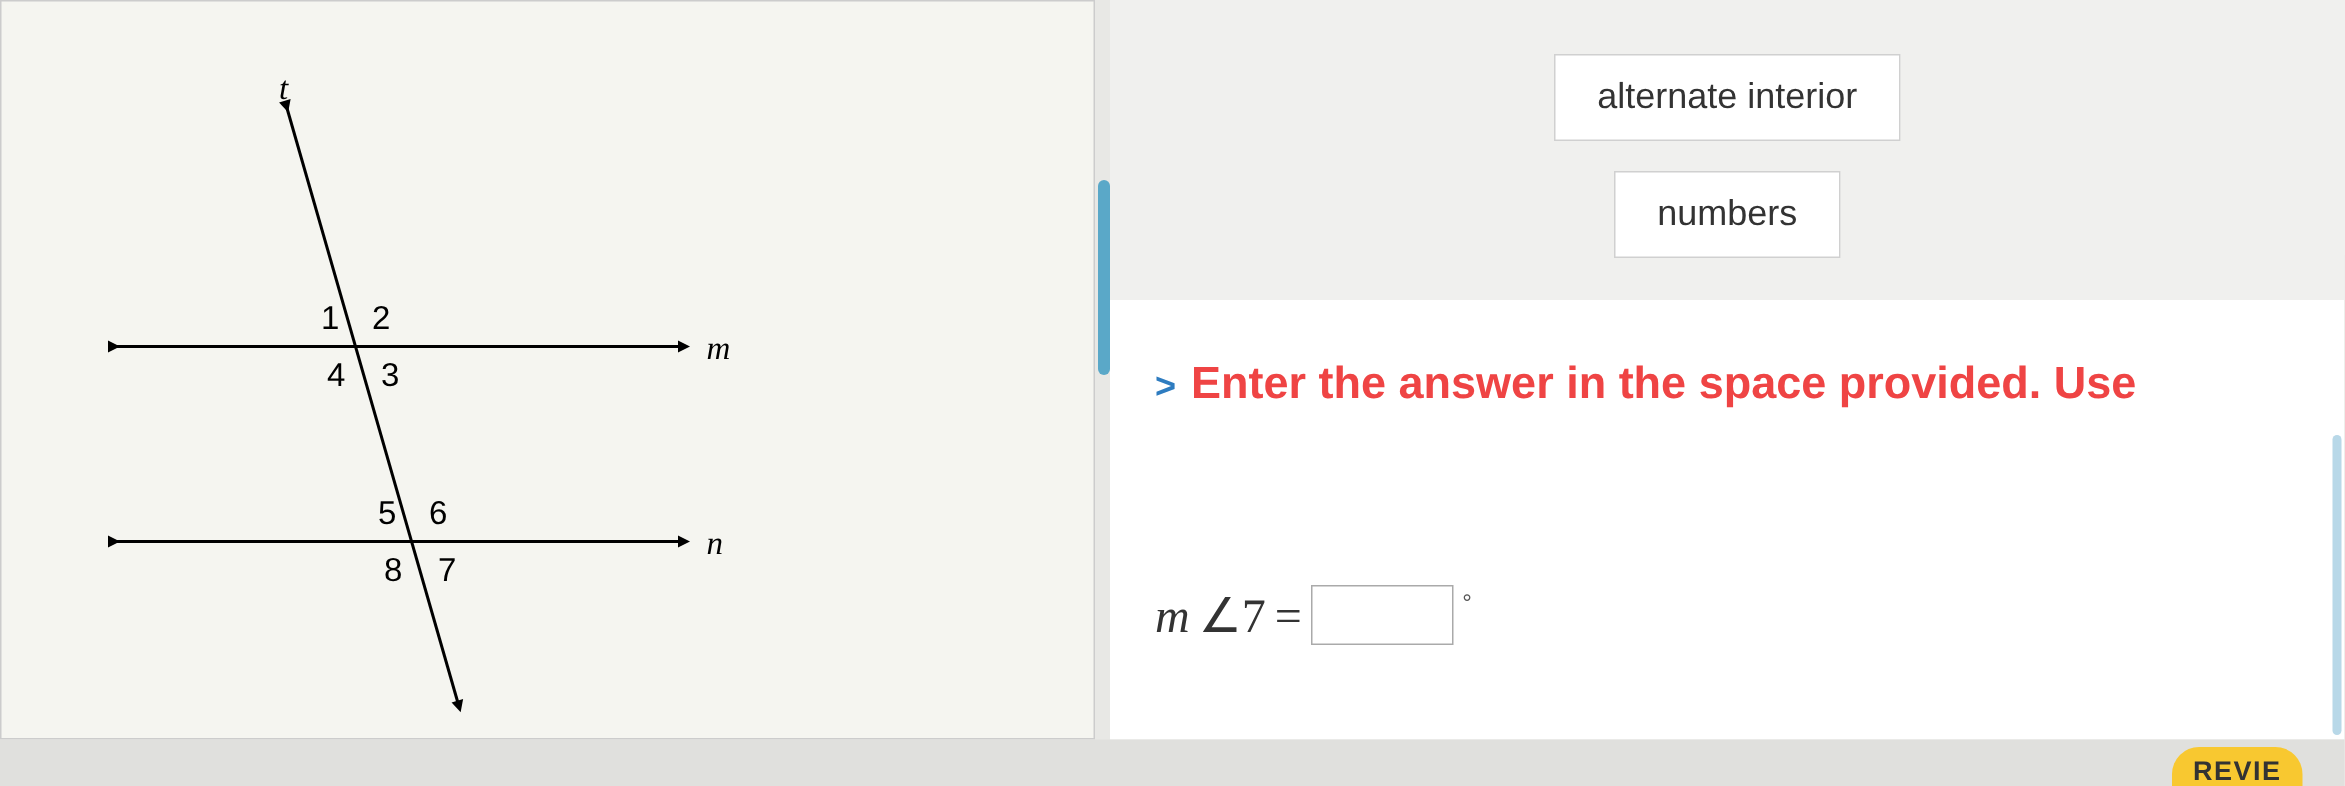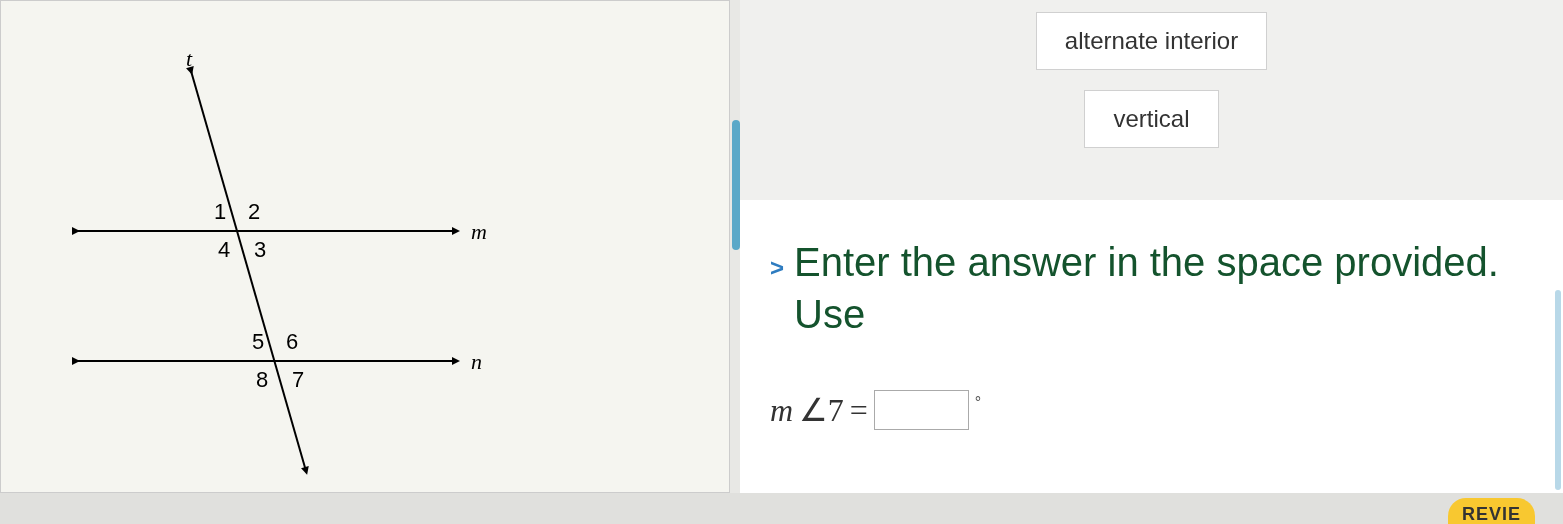--- a/index.html
+++ b/index.html
@@ -48,21 +48,21 @@
       width: 450px;
       height: 430px;
     }
     .answer-bank {
       position: absolute;
       left: 0;
       top: 0;
       width: 823px;
       height: 200px;
       background: #f0f0ee;
-      padding-top: 12px;
+      padding-top: 36px;
     }
     .choice-row {
       display: flex;
       justify-content: center;
       gap: 20px;
       margin-bottom: 20px;
     }
     .choice {
       background: #ffffff;
       border: 1px solid #d0d0d0;
@@ -77,21 +77,21 @@
       left: 30px;
       top: 236px;
       width: 770px;
     }
     .instruction-line {
       display: flex;
       align-items: baseline;
       gap: 10px;
     }
     .chev { color: #2e7cc0; font-size: 24px; font-weight: bold; }
-    .instruction-text { font-size: 40px; color: #14532d; font-weight: normal; line-height: 1.3; }
+    .instruction-text { font-size: 30px; color: #ef4444; font-weight: bold; line-height: 1.3; }
     .answer-row {
       position: absolute;
       left: 30px;
       top: 390px;
       display: flex;
       align-items: center;
       gap: 6px;
     }
     .math-label {
       font-family: 'Times New Roman', serif;
@@ -176,21 +176,21 @@
 
   <div class="split-scroll"></div>
 
   <div class="right-panel">
 
     <div class="answer-bank">
       <div class="choice-row">
         <div class="choice">alternate interior</div>
       </div>
       <div class="choice-row">
-        <div class="choice">vertical</div>
+        <div class="choice">numbers</div>
       </div>
     </div>
 
     <div class="instruction-block">
       <div class="instruction-line">
         <span class="chev">&gt;</span>
         <span class="instruction-text">Enter the answer in the space provided. Use</span>
       </div>
     </div>
 

